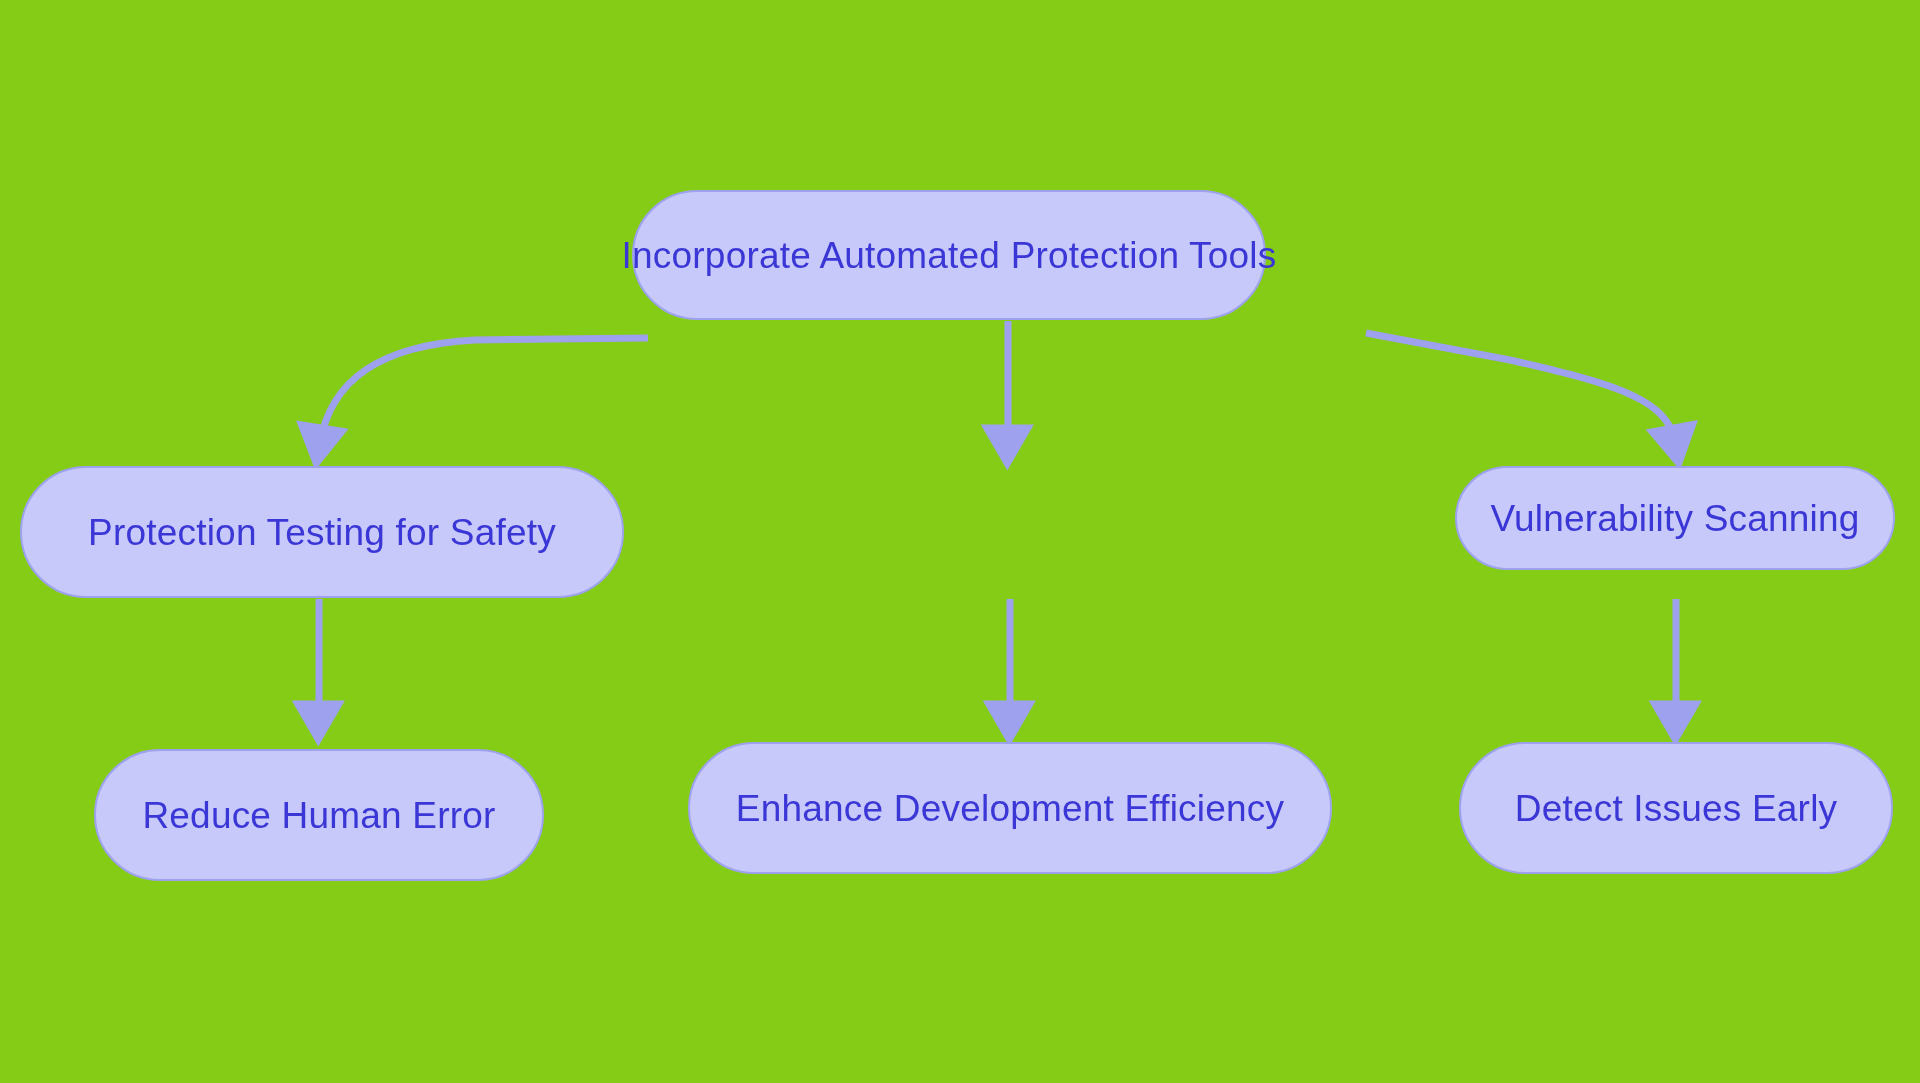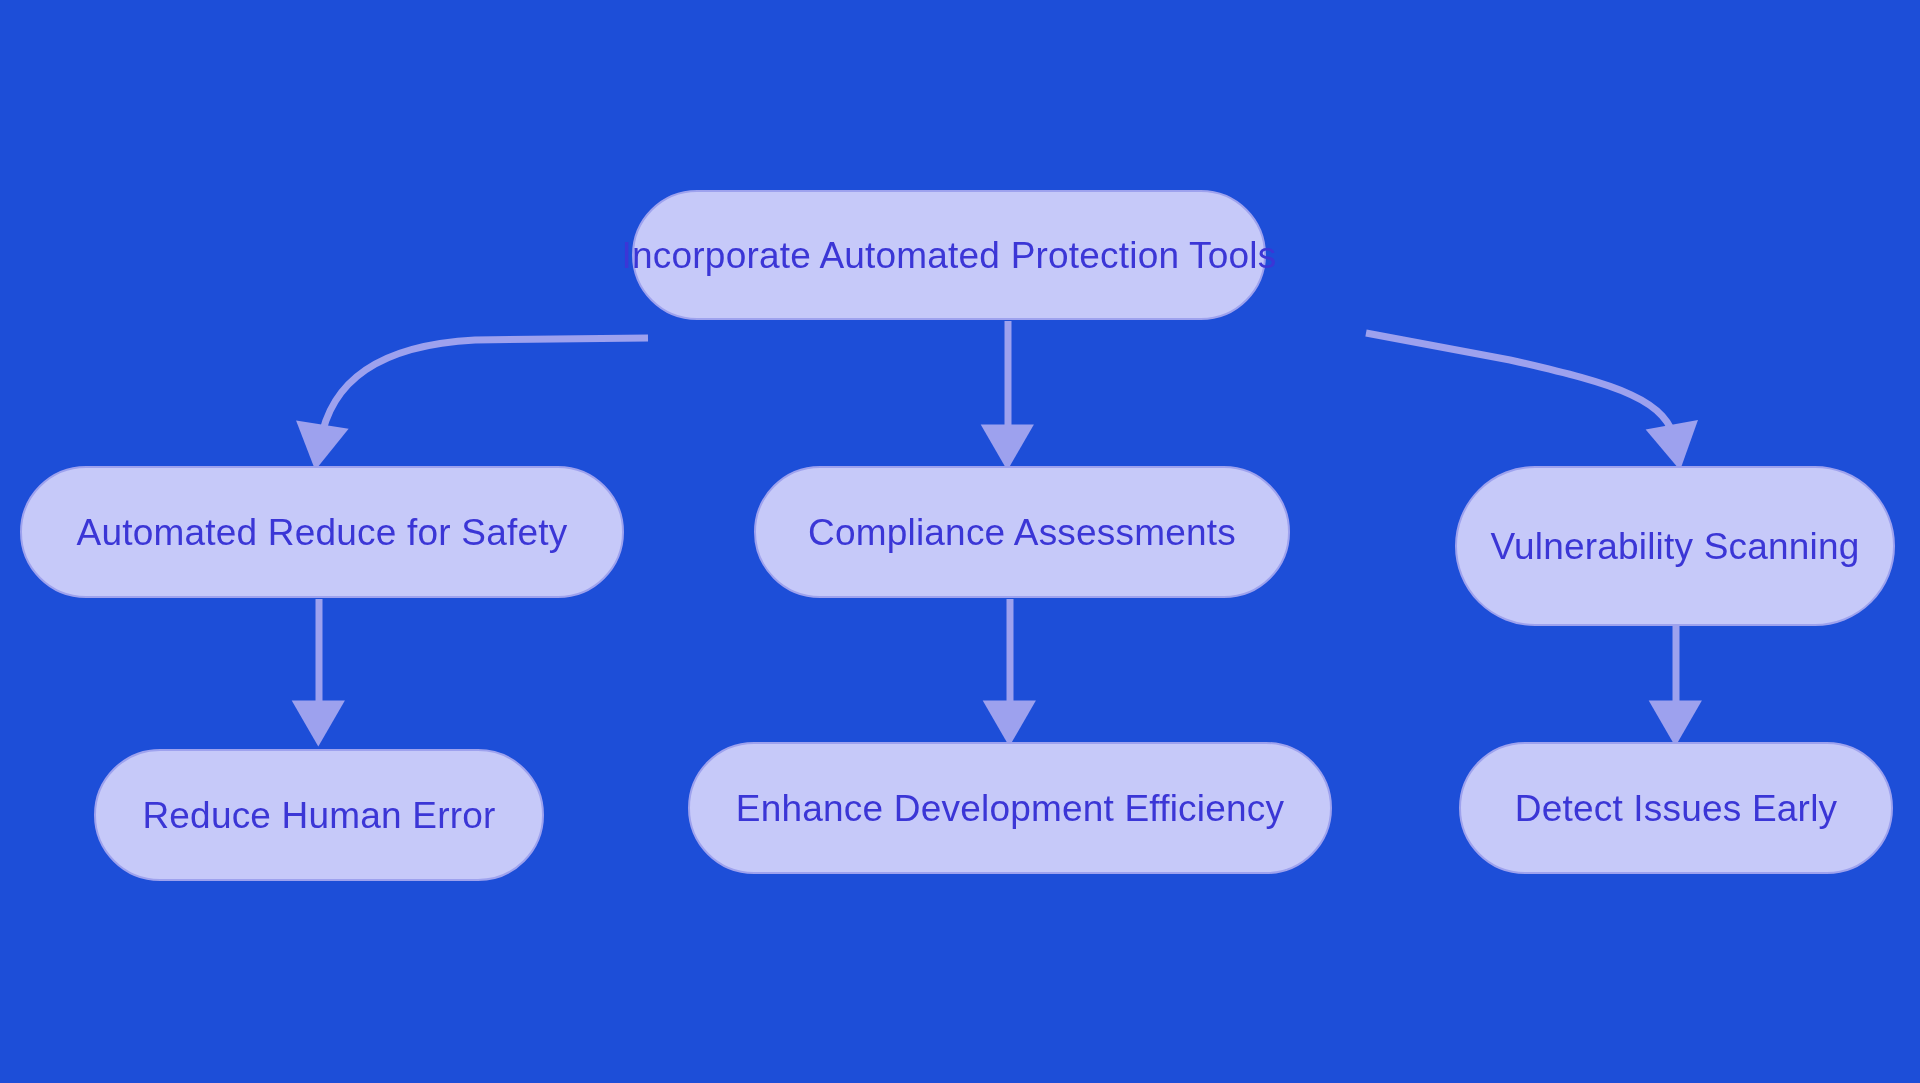--- a/index.html
+++ b/index.html
@@ -10,21 +10,21 @@
   body {
     width: 1920px;
     height: 1083px;
     font-family: "Liberation Sans", sans-serif;
     overflow: hidden;
   }
   #flowchart-canvas {
     position: relative;
     width: 1920px;
     height: 1083px;
-    background: #1d4ed8;
+    background: #84cc16;
   }
   #edge-layer {
     position: absolute;
     left: 0;
     top: 0;
     width: 1920px;
     height: 1083px;
     pointer-events: none;
   }
   .node {
@@ -65,21 +65,21 @@
     left: 754px;
     top: 466px;
     width: 536px;
     height: 132px;
     font-size: 37px;
   }
   #node-vulnerability-scanning {
     left: 1455px;
     top: 466px;
     width: 440px;
-    height: 160px;
+    height: 104px;
     font-size: 37px;
   }
   
   #node-reduce-human-error {
     left: 94px;
     top: 742px;
     width: 450px;
     height: 132px;
     font-size: 37px;
     margin-top: 7px;
@@ -122,26 +122,23 @@
     <path d="M 1010 599 L 1010 720" fill="none" stroke="#9da1ee" stroke-width="7" marker-end="url(#arrowhead)"></path>
 
     <path d="M 1676 599 L 1676 720" fill="none" stroke="#9da1ee" stroke-width="7" marker-end="url(#arrowhead)"></path>
   </svg>
 
   <div class="node" id="node-root">
     <span class="node-label">Incorporate Automated Protection Tools</span>
   </div>
 
   <div class="node" id="node-automated-testing">
-    <span class="node-label">Automated Reduce for Safety</span>
+    <span class="node-label">Protection Testing for Safety</span>
   </div>
 
-  <div class="node" id="node-compliance-assessments">
-    <span class="node-label">Compliance Assessments</span>
-  </div>
 
   <div class="node" id="node-vulnerability-scanning">
     <span class="node-label">Vulnerability Scanning</span>
   </div>
 
   <div class="node" id="node-reduce-human-error">
     <span class="node-label">Reduce Human Error</span>
   </div>
 
   <div class="node" id="node-detect-issues-early">

